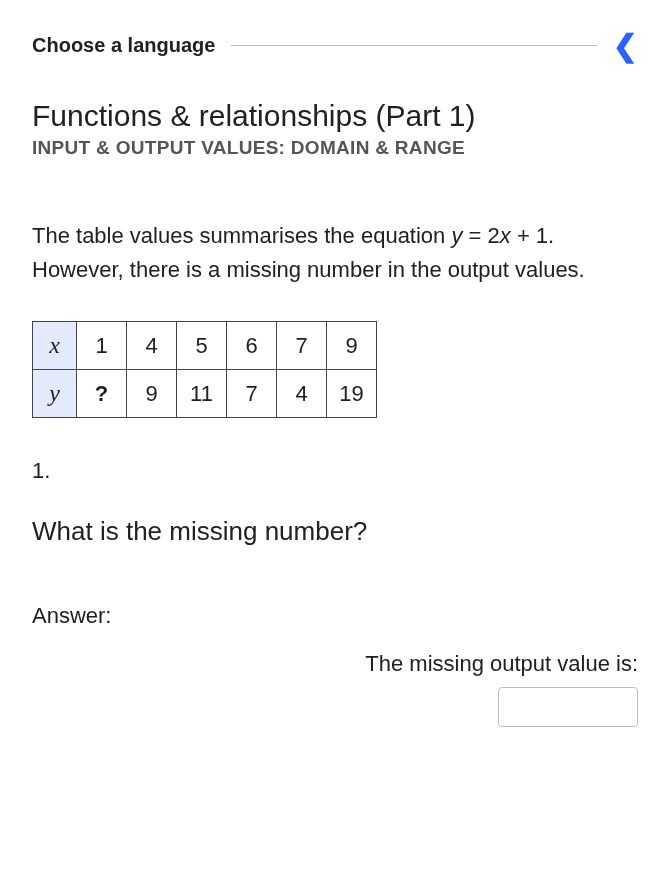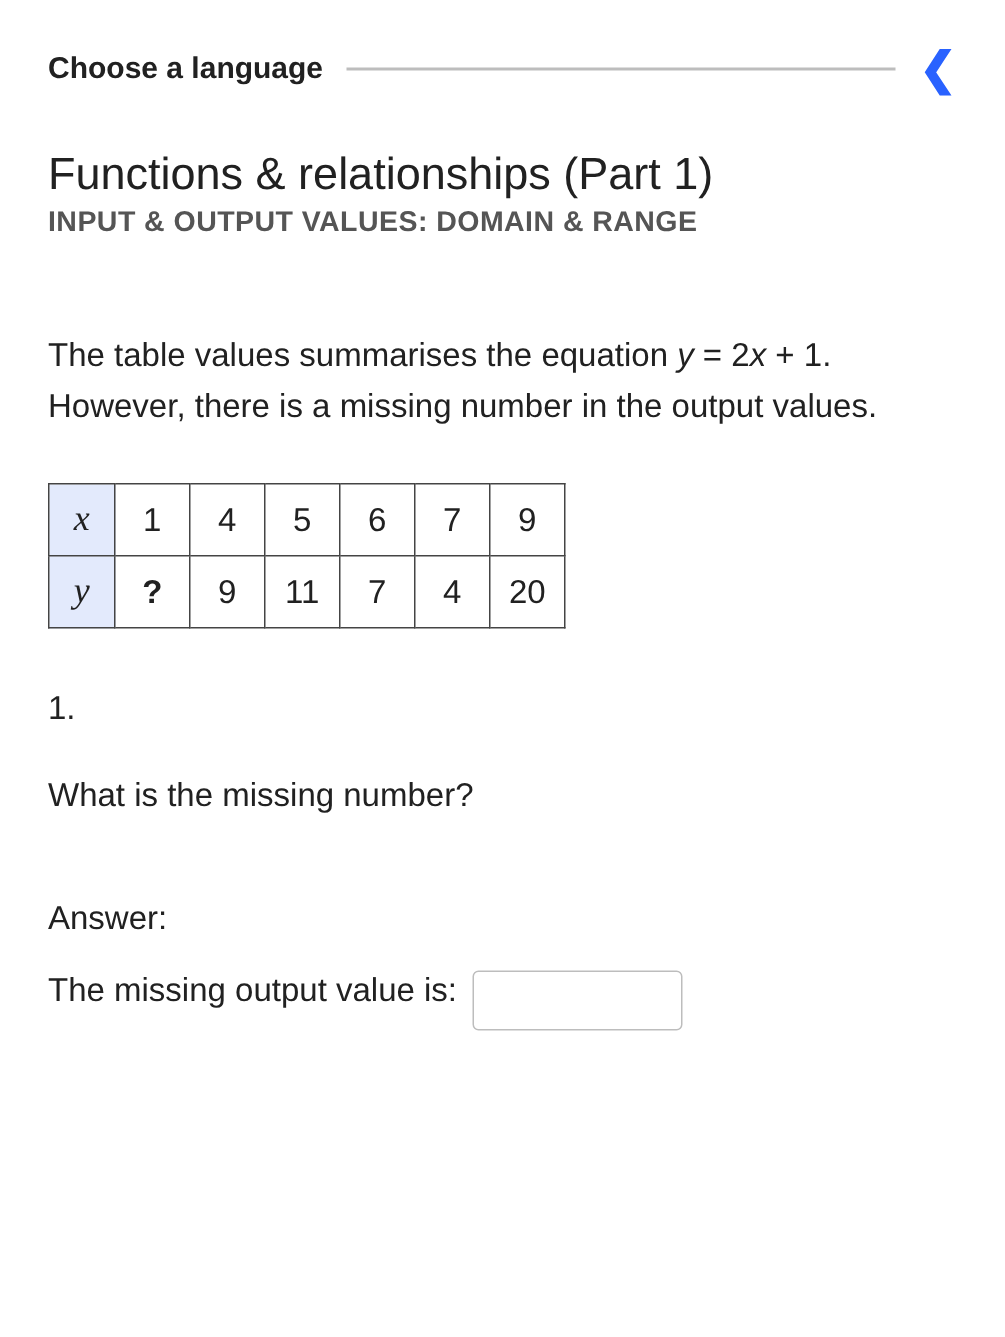--- a/index.html
+++ b/index.html
@@ -92,33 +92,34 @@
       height: 48px;
     }
     table.data-table td.bold {
       font-weight: 700;
     }
     .question-num {
       font-size: 22px;
       margin-bottom: 4px;
     }
     .question-text {
-      font-size: 22px;
+      font-size: 26px;
       margin-bottom: 56px;
       margin-top: 32px;
     }
     .answer-heading {
       font-size: 22px;
       font-weight: 400;
       margin-bottom: 22px;
     }
     .answer-row {
       display: flex;
-      align-items: flex-start;
+      align-items: flex-end;
       gap: 10px;
+      flex-direction: column;
     }
     .answer-prompt {
       font-size: 22px;
     }
     input.answer-input {
       width: 140px;
       height: 40px;
       border: 1.5px solid #bdbdbd;
       border-radius: 4px;
       font-size: 20px;
@@ -153,21 +154,21 @@
     <td>7</td>
     <td>9</td>
   </tr>
   <tr>
     <th>y</th>
     <td class="bold">?</td>
     <td>9</td>
     <td>11</td>
     <td>7</td>
     <td>4</td>
-    <td>20</td>
+    <td>19</td>
   </tr>
 </tbody>
   </table>
 
 <div class="question-num">1.</div>
 <div class="question-text">What is the missing number?</div>
 
 <div class="answer-heading">Answer:</div>
 <div class="answer-row">
   <span class="answer-prompt">The missing output value is:</span>

